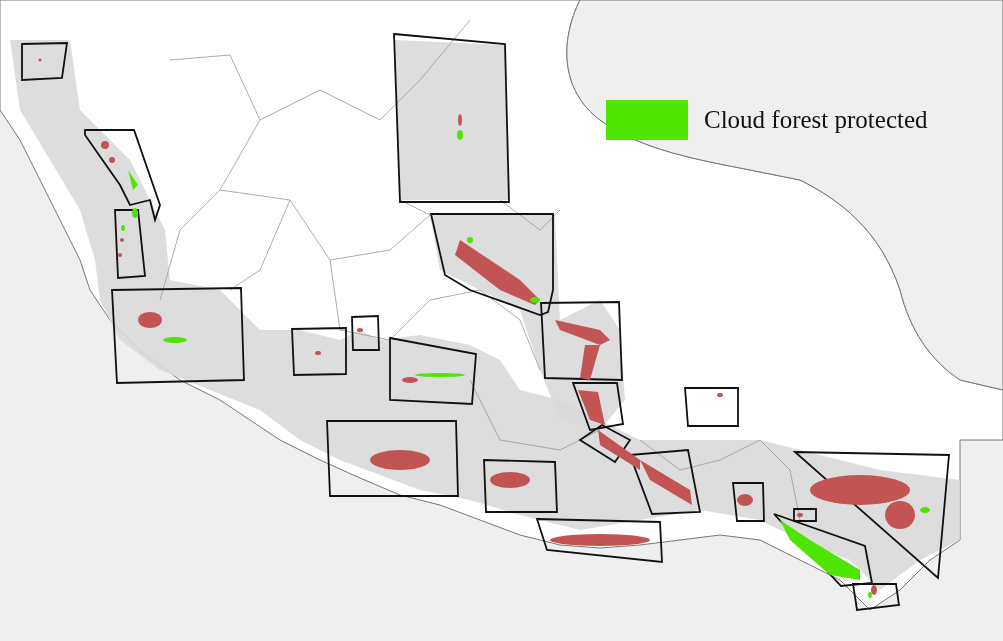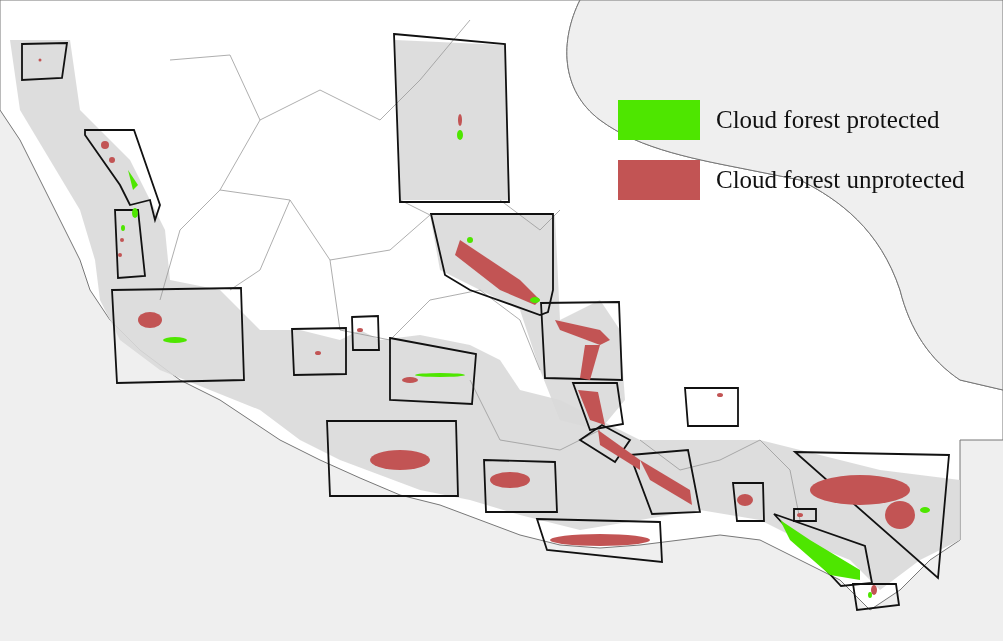--- a/index.html
+++ b/index.html
@@ -1,20 +1,20 @@
 <!DOCTYPE html>
 <html><head>
 <meta charset="utf-8">
 <style>
   html, body { margin: 0; padding: 0; background: #ffffff; }
   body { width: 1003px; height: 641px; overflow: hidden; font-family: "Liberation Serif", serif; }
   #map { position: relative; width: 1003px; height: 641px; background: #efefef; }
   svg { position: absolute; left: 0; top: 0; }
   .legend { position: absolute; left: 606px; top: 100px; }
-  .legend-row { display: flex; align-items: center; height: 40px; margin-bottom: 20px; margin-left: 12px; }
+  .legend-row { display: flex; align-items: center; height: 40px; margin-bottom: 20px; }
   .swatch { width: 82px; height: 40px; margin-right: 16px; }
   .legend-label { font-size: 25px; color: #111; white-space: nowrap; }
 </style>
 </head>
 <body>
 
 <div id="map">
   <svg width="1003" height="641" viewBox="0 0 1003 641">
 
     <path fill="#ffffff" stroke="#777" stroke-width="1" d="M0,0 L580,0 C560,40 560,90 600,120 C640,150 700,160 750,170 L800,180 C840,200 880,230 900,290 C910,330 930,360 960,380 L1003,390 L1003,440 L960,440 L960,540 L930,560 L900,590 L870,610 L840,580 L800,560 L760,540 L720,535 L680,540 L640,545 L600,548 L560,545 L520,535 L480,520 L440,505 L400,495 L360,478 L320,460 L280,440 L250,420 L220,400 L180,380 L140,350 L110,320 L90,290 L80,260 L60,220 L40,180 L20,140 L0,110 Z"></path>
@@ -106,18 +106,14 @@
       <ellipse cx="925" cy="510" rx="5" ry="3"></ellipse>
       <ellipse cx="870" cy="595" rx="2" ry="3"></ellipse>
     </g>
   </svg>
 
   <div class="legend">
     <div class="legend-row">
       <div class="swatch" style="background:#4ee600"></div>
       <span class="legend-label">Cloud forest protected</span>
     </div>
-    <div class="legend-row">
-      <div class="swatch" style="background:#c25454"></div>
-      <span class="legend-label">Cloud forest unprotected</span>
-    </div>
   </div>
 </div>
 
 </body></html>

